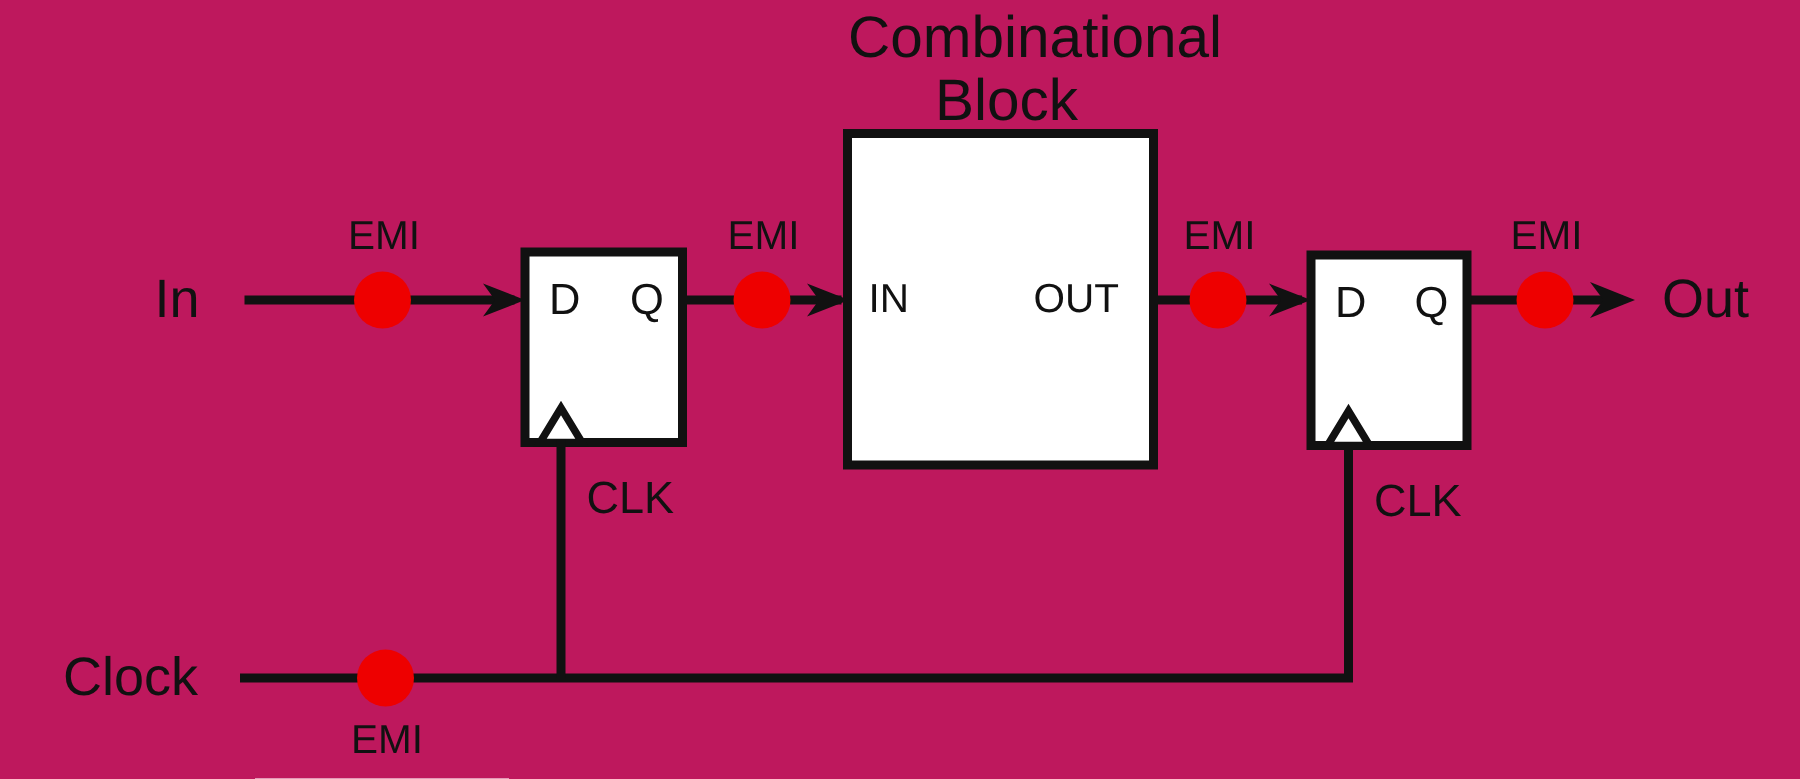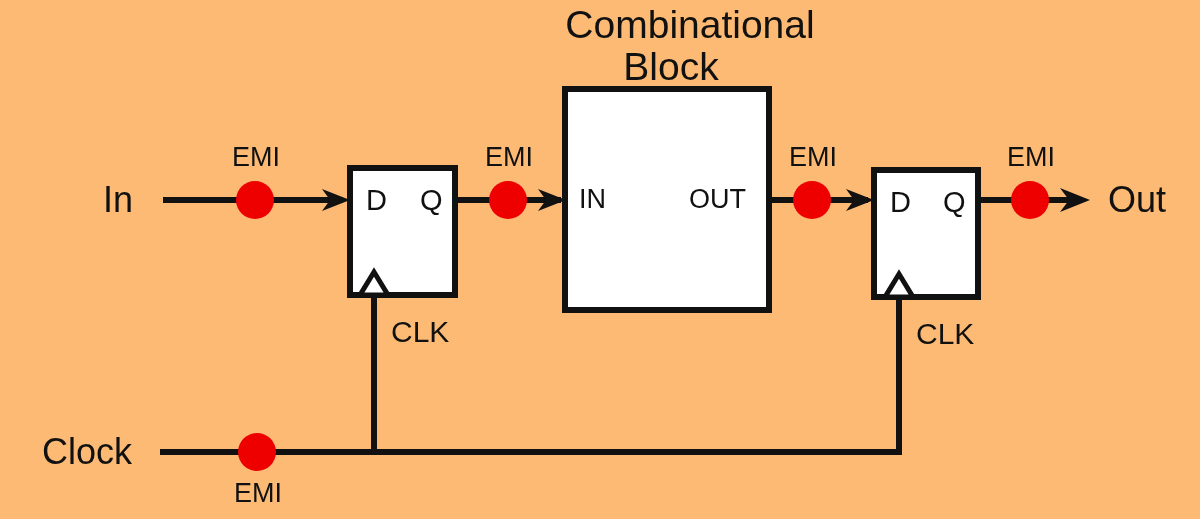--- a/index.html
+++ b/index.html
@@ -70,21 +70,21 @@
   .t-clk {
     font-size: 30px;
   }
   .t-blockpin {
     font-size: 27px;
   }
 </style>
 </head>
 <body style="background: rgb(255, 255, 255);">
 
-<div id="diagram-root" style="background: #fdba74;">
+<div id="diagram-root" style="background: #be185d;">
   <svg id="circuit" viewBox="0 0 1200 519">
 
     <text class="t-title" x="690" y="28">Combinational</text>
     <text class="t-title" x="671" y="70">Block</text>
 
     <g>
 
       <line class="wire" x1="163" y1="200" x2="255" y2="200"></line>
 
       <line class="wire" x1="255" y1="200" x2="343" y2="200"></line>

